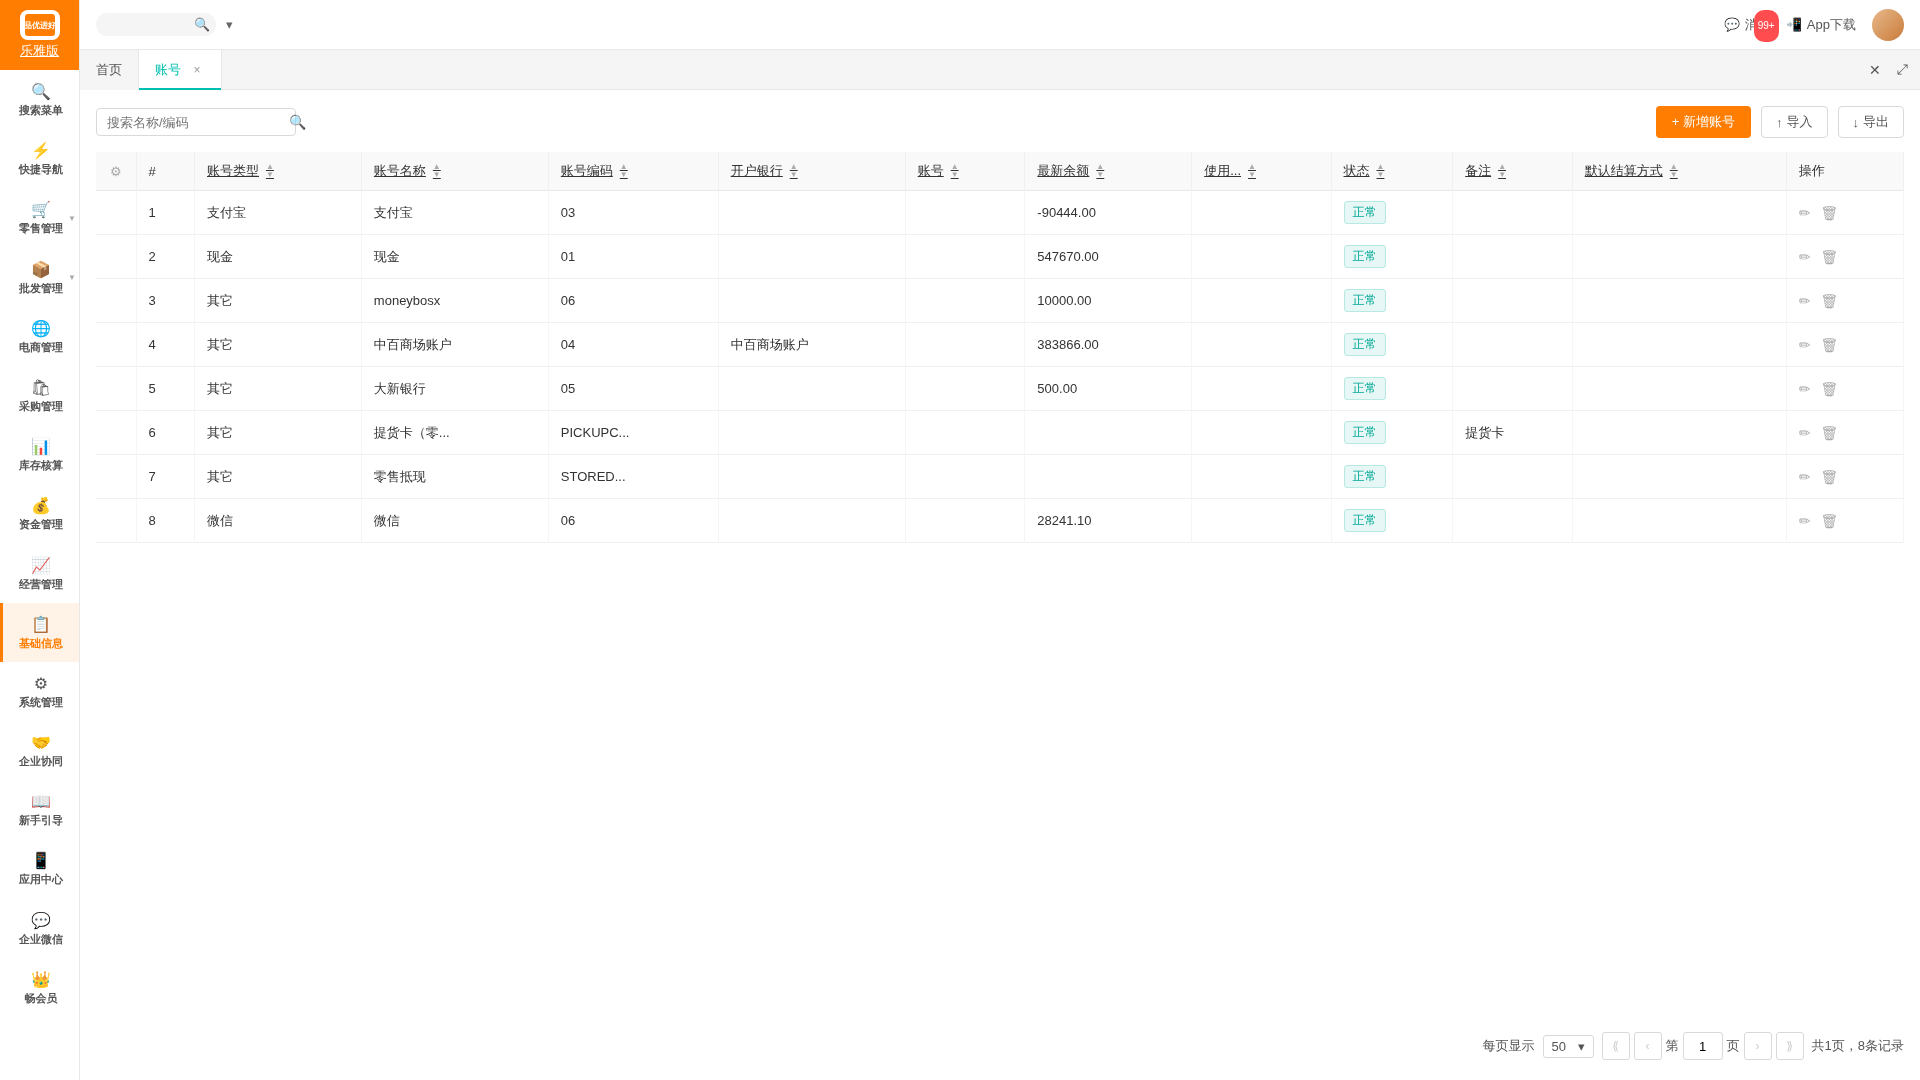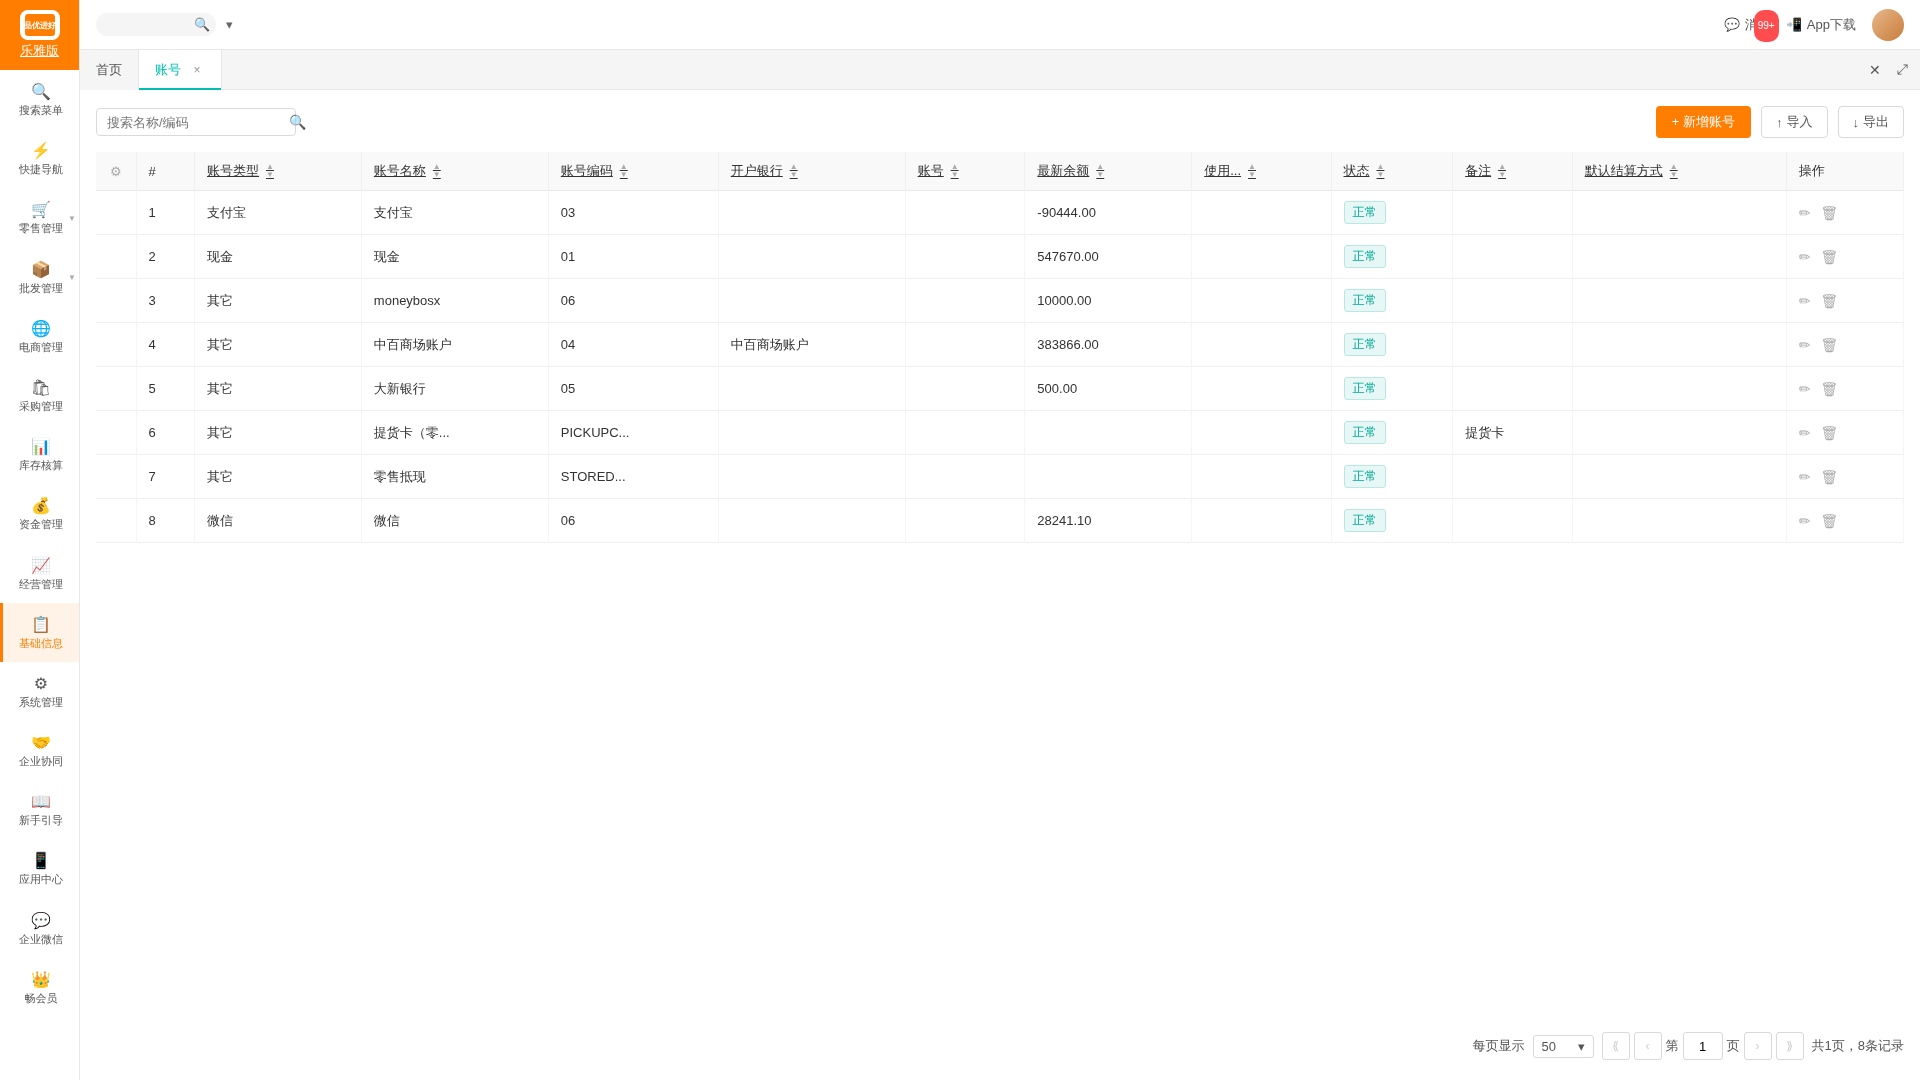--- a/index.html
+++ b/index.html
@@ -57,21 +57,21 @@
       align-items: center;
       padding: 12px 5px;
       cursor: pointer;
       font-size: 12px;
       color: #555;
       border-left: 3px solid transparent;
       position: relative;
     }
     .sidebar-item.active { background: #fff3e8; color: #ff7d00; border-left-color: #ff7d00; }
     .sidebar-item-icon { font-size: 16px; margin-bottom: 3px; }
-    .sidebar-item-label { font-size: 11px; text-align: center; line-height: 1.2; }
+    .sidebar-item-label { font-size: 11px; text-align: center; line-height: 1.2; font-weight: bold; }
     .sidebar-arrow { font-size: 8px; position: absolute; right: 3px; top: 50%; transform: translateY(-50%); color: #aaa; }
 
     
     .main-area {
       flex: 1;
       display: flex;
       flex-direction: column;
       overflow: hidden;
     }
 
@@ -306,21 +306,21 @@
       color: #555;
     }
     .select-box {
       border: 1px solid #d9d9d9;
       border-radius: 3px;
       padding: 3px 8px;
       font-size: 13px;
       background: #fff;
       display: flex;
       align-items: center;
-      gap: 22px;
+      gap: 12px;
       cursor: pointer;
     }
     .page-nav { display: flex; align-items: center; gap: 4px; }
     .page-btn {
       width: 28px;
       height: 28px;
       border: 1px solid #d9d9d9;
       border-radius: 3px;
       display: flex;
       align-items: center;

